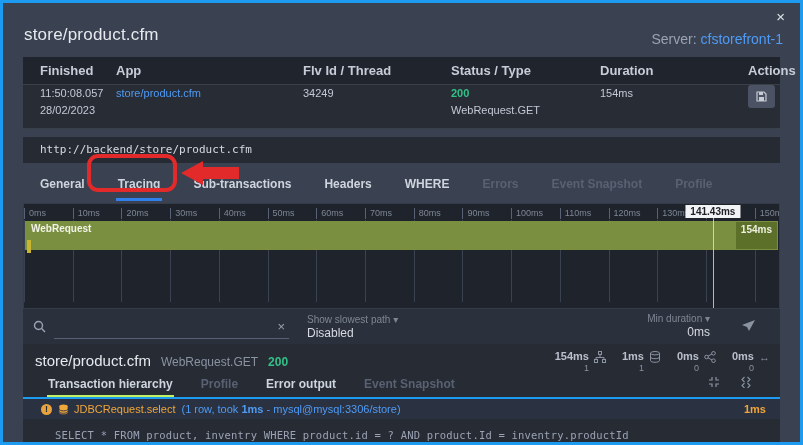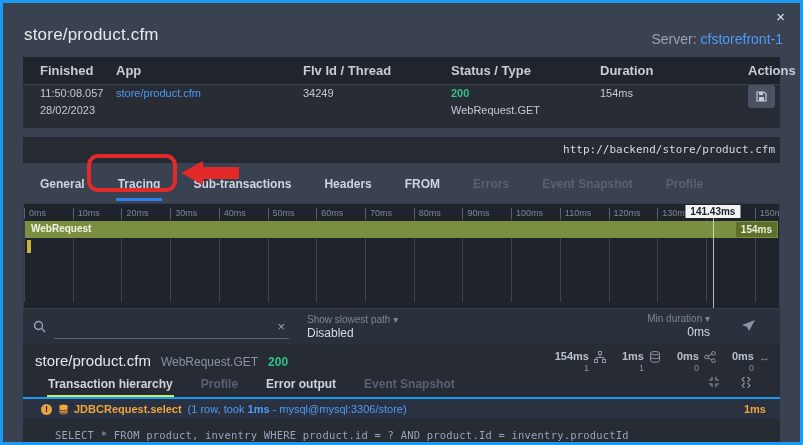--- a/index.html
+++ b/index.html
@@ -30,22 +30,22 @@
   .txn-head .th-actions { text-align:right; padding-right:16px; }
   .txn-row { background:#272c35; border-top:1px solid #3a4048; border-bottom:1px solid #3a4048;
     padding-bottom:9px; line-height:1.55; }
   .lnk { color:#4f9bf5; text-decoration:none; display:block; }
   .status-ok { color:#33c088; font-weight:bold; }
   .cell-actions { text-align:right; padding-right:10px; }
   .action-btn { display:inline-flex; align-items:center; justify-content:center;
     width:27px; height:23px; background:#4b5263; border-radius:3px; border:0; cursor:pointer; }
 
   
-  .url-bar { margin:8px 20px 0; background:#262a33; padding:6px 5px 7px 17px;
-    font-family:"DejaVu Sans Mono", monospace; font-size:11px; color:#d6dae2;text-align:right; }
+  .url-bar { margin:8px 20px 0; background:#262a33; padding:6px 12px 7px 17px;
+    font-family:"DejaVu Sans Mono", monospace; font-size:11px; color:#d6dae2; }
 
   
   .tabs { margin:10px 20px 0; padding-left:15px; display:flex; gap:29px;
     height:28px; font-size:12px; font-weight:bold; color:#cfd5de; position:relative; }
   .tab { padding:4px 2px; cursor:pointer; white-space:nowrap; }
   .tab.active { border-bottom:3px solid #2f80ed; }
   .tab.disabled { color:#596172; cursor:default; }
 
   
   .anno-box { position:absolute; left:84px; top:151px; width:90px; height:38px;
@@ -57,21 +57,21 @@
   .anno-arrow .body { width:36px; height:12px; background:#e22a2a; }
 
   
   .timeline { margin:2px 20px 0; height:106px; background:#1f242c;
     border:1px solid #353b47; position:relative; overflow:hidden; }
   .ruler { position:relative; height:16px; }
   .tick { position:absolute; top:4px; font-size:9px; color:#7e8694;
     border-left:1px solid #596174; padding-left:4px; height:11px; line-height:11px; white-space:nowrap; }
   .gridlines { position:absolute; left:0; right:0; top:16px; bottom:0; }
   .gridline { position:absolute; top:0; bottom:6px; width:1px; background:#3a4150; }
-  .tl-bar { position:relative; height:17px; margin:1px 1px 0; background:#7b8f41; z-index:2; }
+  .tl-bar { position:relative; height:29px; margin:1px 1px 0; background:#7b8f41; z-index:2; }
   .tl-bar-label { position:absolute; left:6px; top:2px; font-size:10px; font-weight:bold; color:#f0f3e6; }
   .tl-bar-chip { position:absolute; right:1px; top:1px; bottom:1px; background:#5c7029;
     padding:1px 5px; font-size:10px; font-weight:bold; color:#eef1e0; line-height:13px; }
   .tl-marker { position:absolute; left:3px; top:36px; width:4px; height:13px; background:#c9b630; z-index:3; }
   .cursor-line { position:absolute; top:14px; bottom:0; width:1px;
     background:rgba(230,234,240,.75); z-index:4; }
   .cursor-label { position:absolute; top:-13px; left:0; transform:translateX(-50%);
     background:#f2f3f5; color:#1c1f26; font-size:10px; font-weight:bold;
     padding:1px 5px; white-space:nowrap; }
 
@@ -107,21 +107,21 @@
     font-weight:bold; color:#cfd5de; height:22px; }
   .subtab { cursor:pointer; padding:2px 1px; white-space:nowrap; }
   .subtab.active { border-bottom:2px solid #bef264; }
   .subtab.disabled { color:#596172; cursor:default; }
 
   .tree-row { border-top:2px solid #1d9bf1; background:#2a3140; height:22px;
     display:flex; align-items:center; padding:0 14px 0 18px; font-size:11px; cursor:pointer; }
   .alert-dot { width:11px; height:11px; border-radius:50%; background:#e8a33d;
     color:#262b34; font-size:9px; font-weight:bold; text-align:center; line-height:11px; flex:0 0 auto; }
   .row-dbicon { margin:0 5px 0 6px; display:flex; }
-  .row-name { color:#f0a63a; font-weight:bold; margin-right:6px; }
+  .row-name { color:#f0a63a; font-weight:normal; margin-right:6px; }
   .row-info { color:#4f9bf5; }
   .row-info b { font-weight:bold; }
   .row-dur { margin-left:auto; color:#f0a63a; font-weight:bold; }
 
   .sql-line { padding:10px 0 0 32px; font-family:"DejaVu Sans Mono", monospace;
     font-size:10.5px; color:#9aa2b4; letter-spacing:.2px; }
 
   svg { display:block; }
 </style>
 </head>
@@ -177,21 +177,21 @@
     </div>
   </div>
 
   <div class="url-bar">http://backend/store/product.cfm</div>
 
   <div class="tabs">
     <div class="tab">General</div>
     <div class="tab active">Tracing</div>
     <div class="tab">Sub-transactions</div>
     <div class="tab">Headers</div>
-    <div class="tab">FROM</div>
+    <div class="tab">WHERE</div>
     <div class="tab disabled">Errors</div>
     <div class="tab disabled">Event Snapshot</div>
     <div class="tab disabled">Profile</div>
   </div>
 
   <div class="anno-box"></div>
   <div class="anno-arrow">
     <span class="head"></span>
       <span class="body"></span>
   </div>

